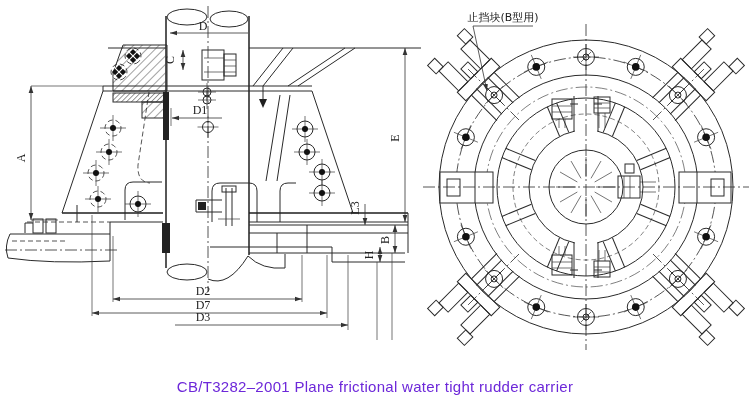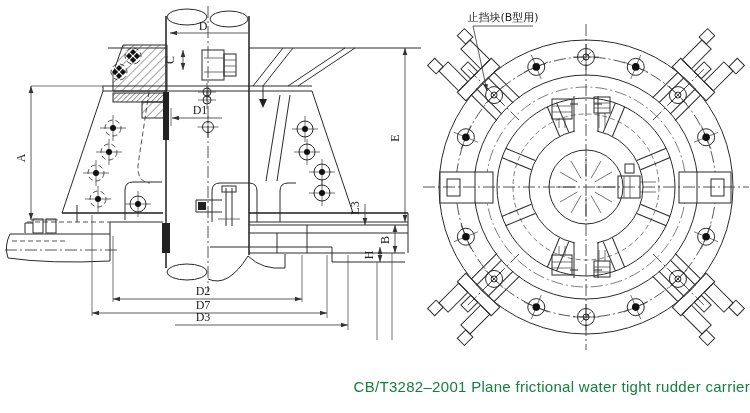--- a/index.html
+++ b/index.html
@@ -7,22 +7,22 @@
          font-family:"Liberation Sans",sans-serif;}
   svg{position:absolute;left:0;top:0;}
   .ln{stroke:#2a2a2a;stroke-width:1;fill:none;}
   .ln2{stroke:#1f1f1f;stroke-width:1.5;fill:none;}
   .thin{stroke:#3a3a3a;stroke-width:.7;fill:none;}
   .dash{stroke:#2a2a2a;stroke-width:.8;fill:none;stroke-dasharray:5 3;}
   .cdash{stroke:#2a2a2a;stroke-width:.8;fill:none;stroke-dasharray:12 3 2 3;}
   .dim{stroke:#333;stroke-width:.8;fill:none;}
   .dimtxt{font-family:"Liberation Serif",serif;font-size:12px;fill:#222;}
   .cjk{font-family:"DejaVu Sans",sans-serif;font-size:11px;fill:#222;}
-  .caption{position:absolute;left:0;top:378px;width:100%;text-align:right;
-           font-size:15px;color:#15803d;letter-spacing:.3px;}
+  .caption{position:absolute;left:0;top:378px;width:100%;text-align:center;
+           font-size:15px;color:#6d28d9;letter-spacing:.3px;}
 </style>
 </head>
 <body>
 
 <div class="stage">
 <svg width="750" height="413" viewBox="0 0 750 413">
   <defs>
     <pattern id="hatch" width="6" height="6" patternTransform="rotate(45)" patternUnits="userSpaceOnUse">
       <line x1="0" y1="0" x2="0" y2="6" stroke="#444" stroke-width="1"></line>
     </pattern>

